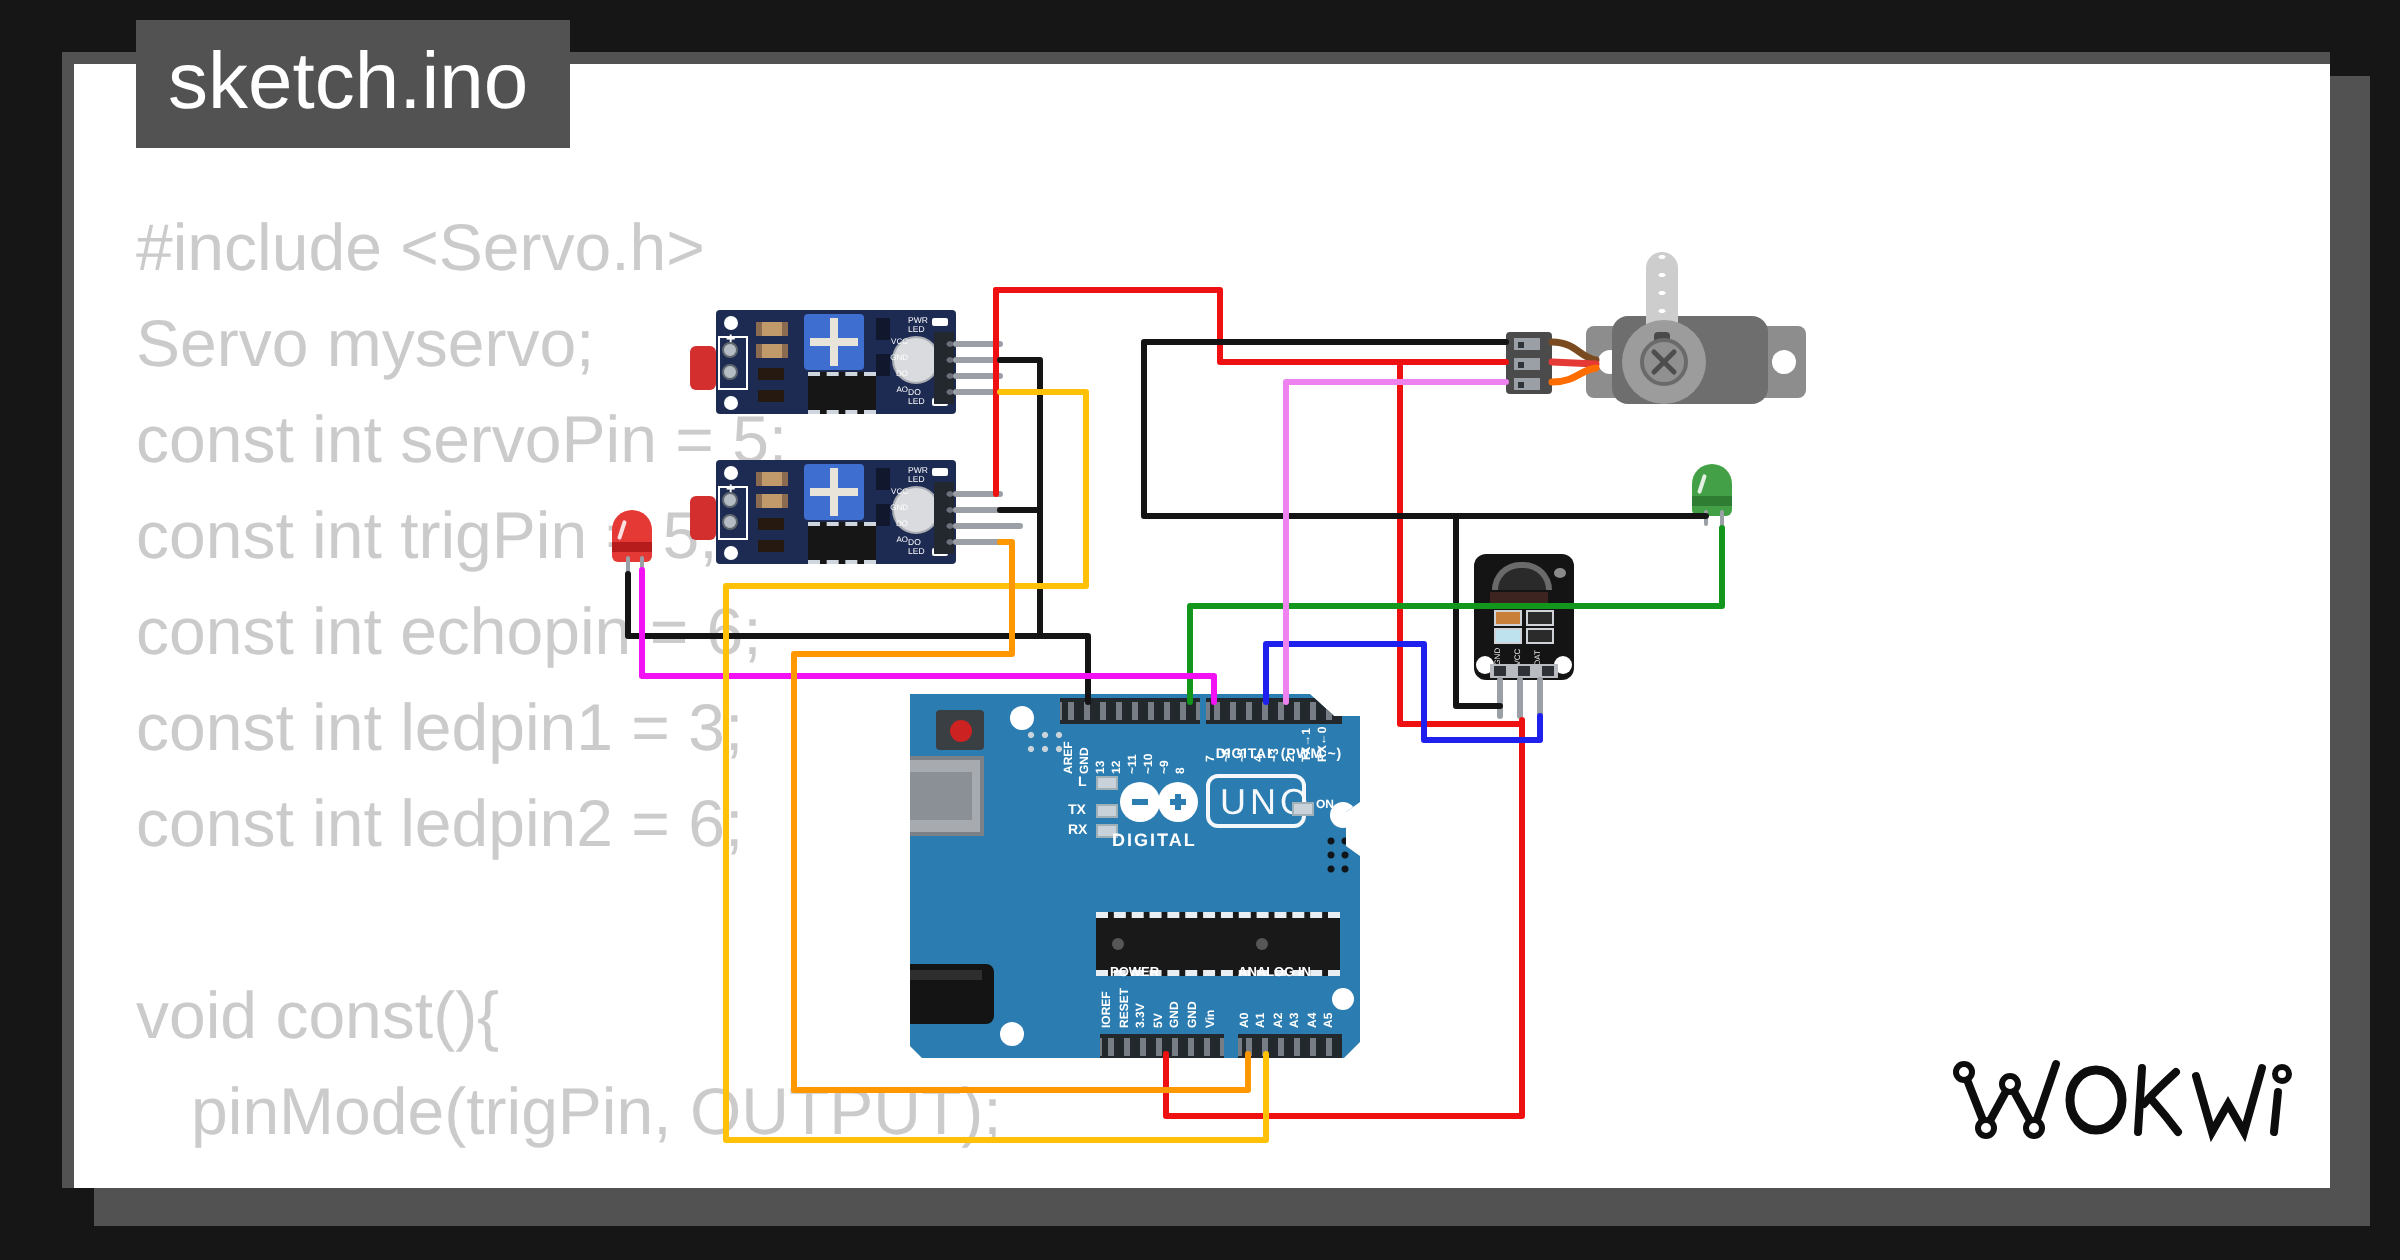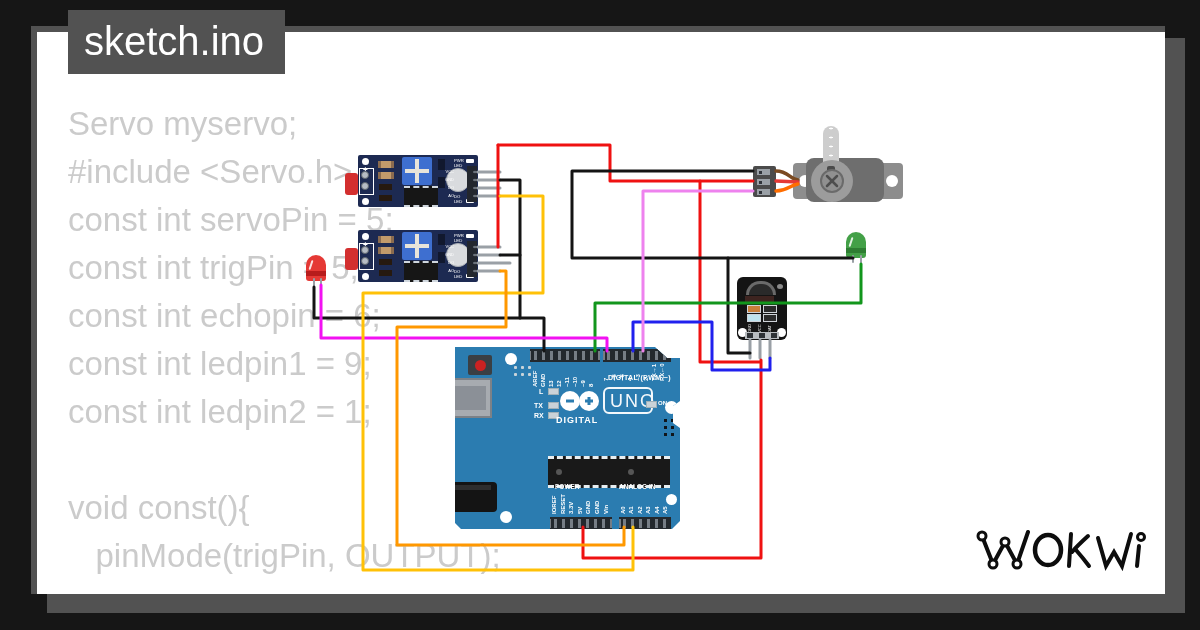--- a/index.html
+++ b/index.html
@@ -90,27 +90,27 @@
   
   #wokwi{left:975px;top:524px;}
 </style>
 </head>
 <body>
 
 <div class="abs" id="shadow"></div>
 <div class="abs" id="canvas"></div>
 
 <div class="abs" id="code">
+  <div class="cl">#include &lt;Servo.h&gt;</div>
   <div class="cl">Servo myservo;</div>
-  <div class="cl">#include &lt;Servo.h&gt;</div>
   <div class="cl">const int servoPin = 5;</div>
   <div class="cl">const int trigPin = 5;</div>
   <div class="cl">const int echopin = 6;</div>
-  <div class="cl">const int ledpin1 = 9;</div>
-  <div class="cl">const int ledpin2 = 1;</div>
+  <div class="cl">const int ledpin1 = 3;</div>
+  <div class="cl">const int ledpin2 = 6;</div>
   <div class="cl"></div>
   <div class="cl">void const(){</div>
   <div class="cl">   pinMode(trigPin, OUTPUT);</div>
 </div>
 
 <div class="abs smod" style="left:358px;top:155px;">
   <div class="hole" style="left:4px;top:3px;"></div>
   <div class="pm" style="left:5px;top:11px;">+</div>
   <div class="bracket"></div>
   <div class="bpin" style="left:3px;top:16px;"></div>

